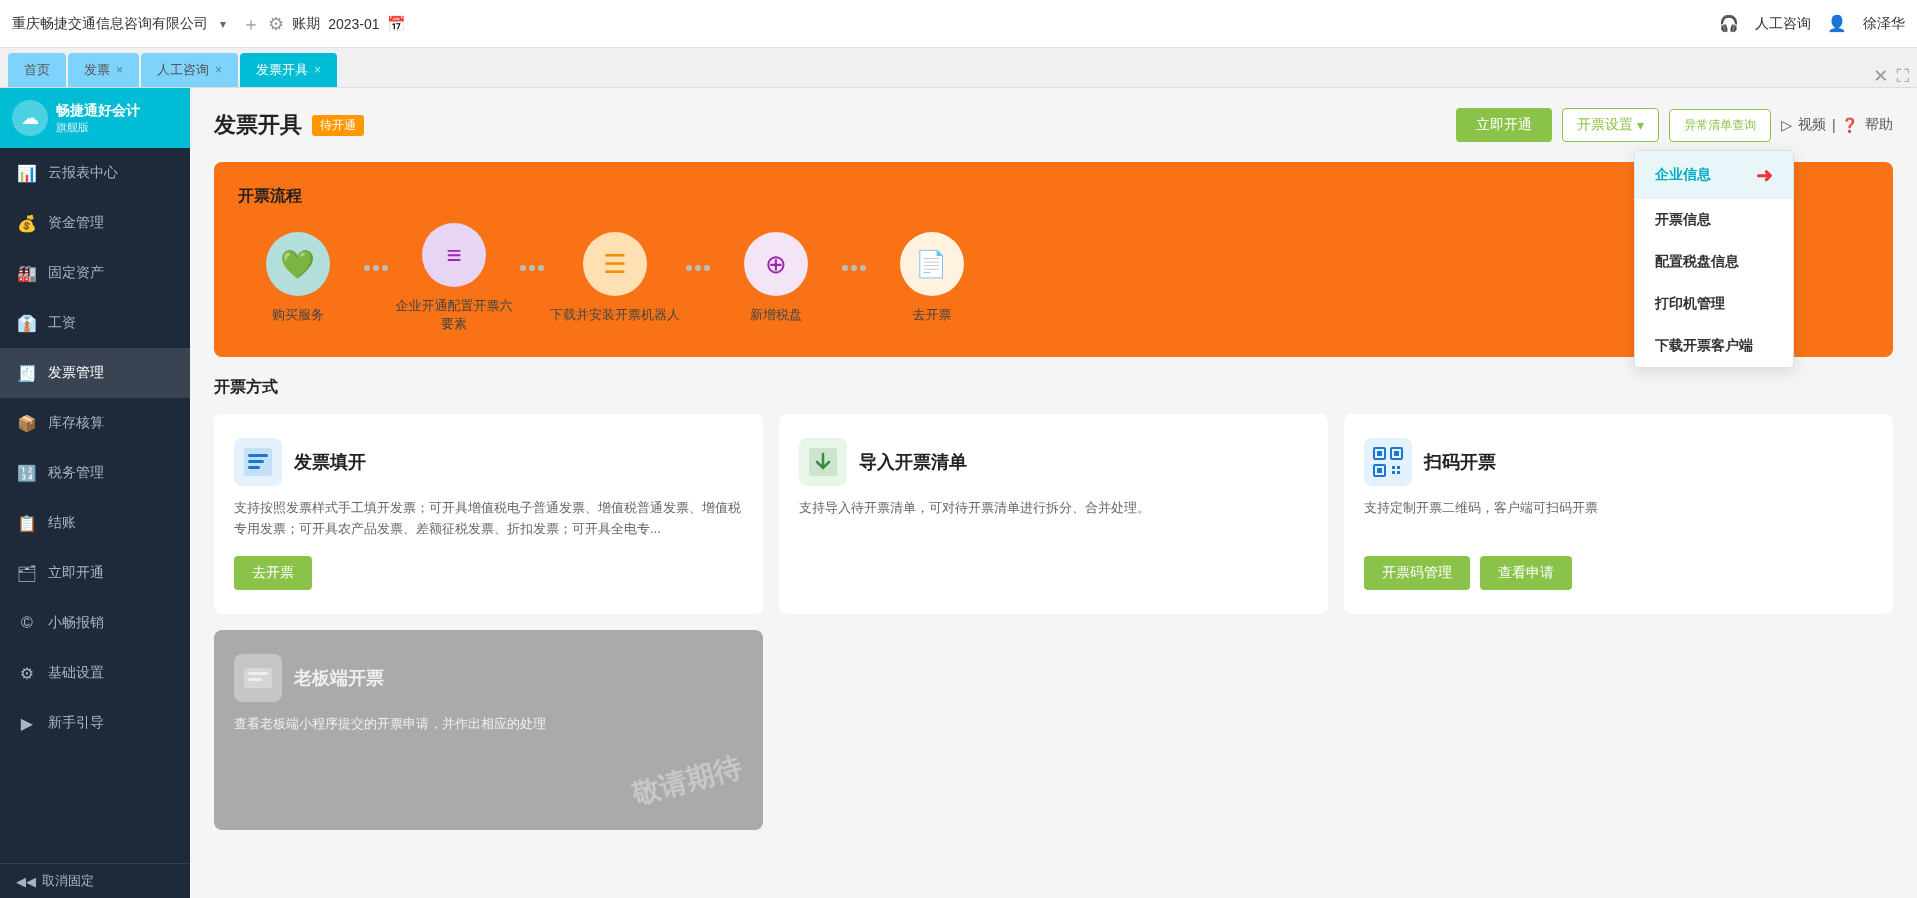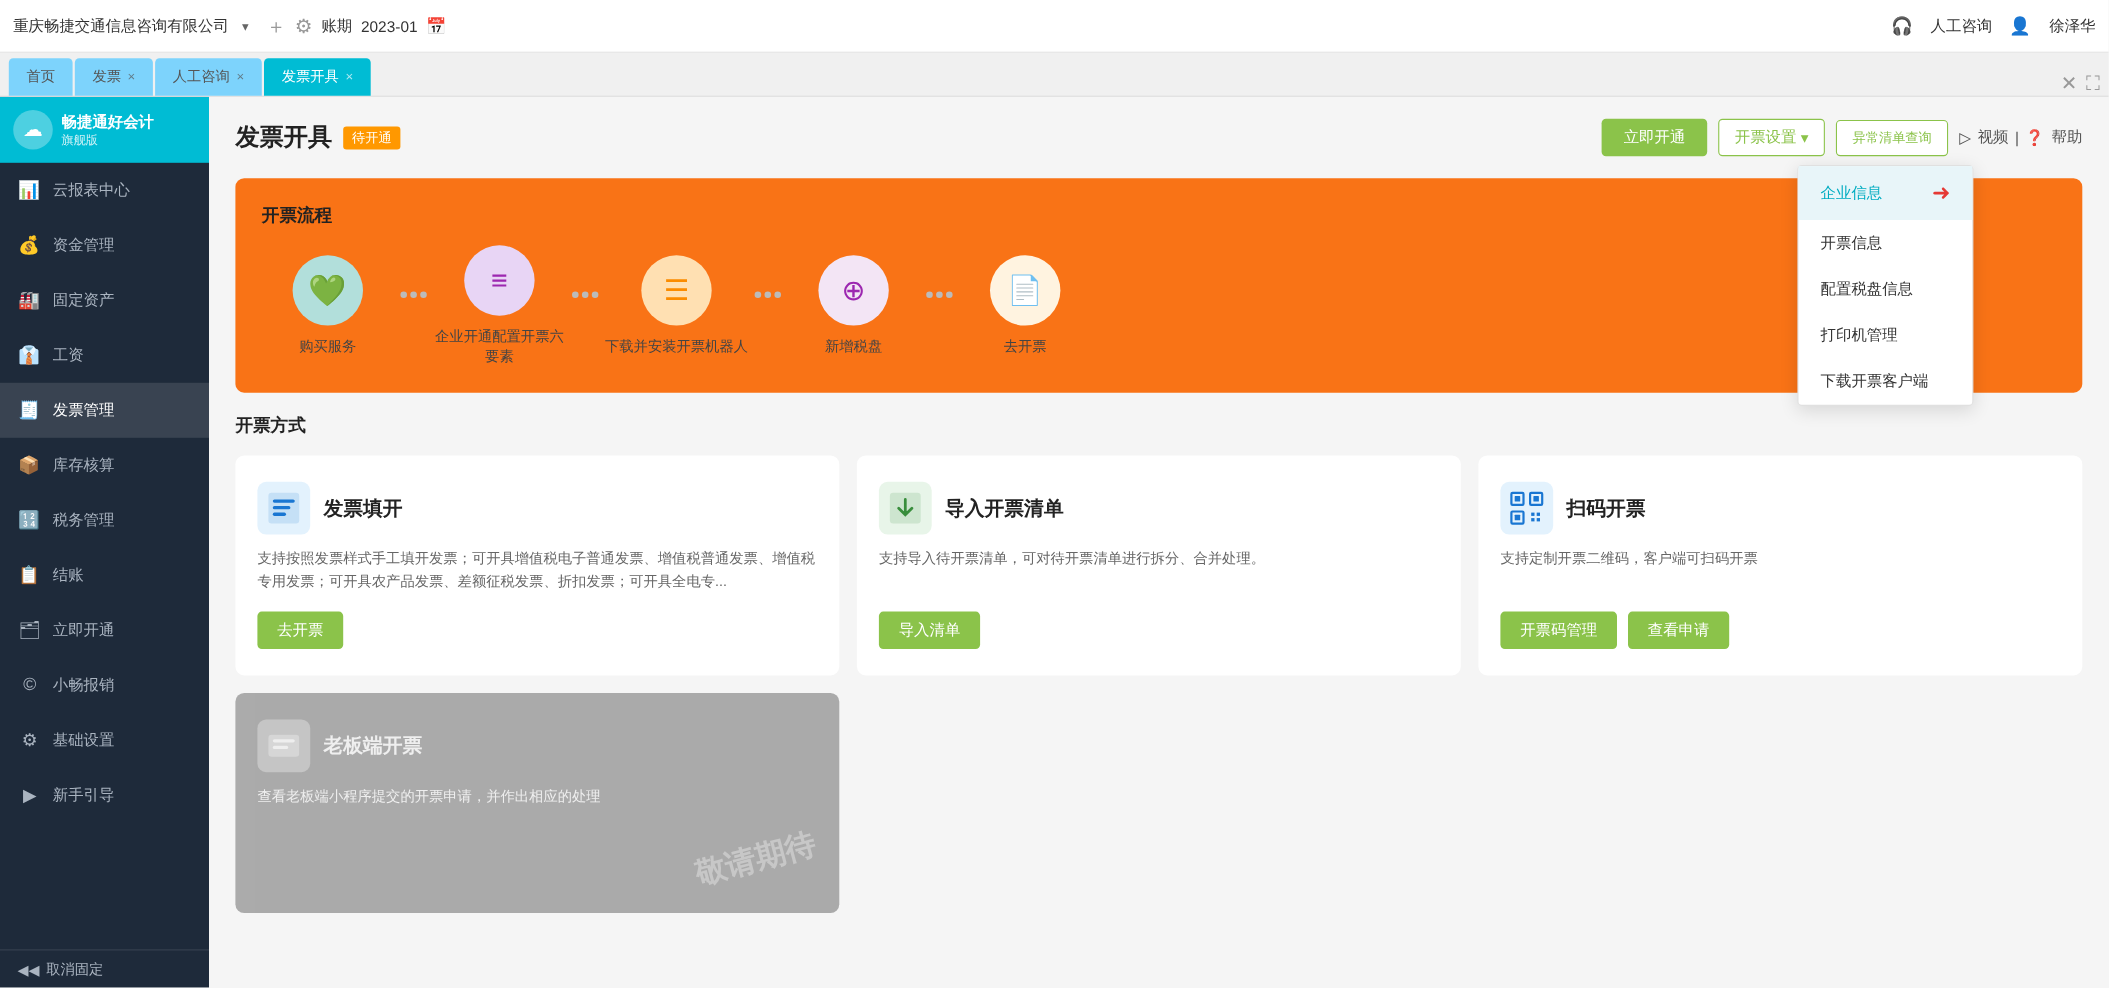--- a/index.html
+++ b/index.html
@@ -256,20 +256,21 @@
       box-shadow: 0 4px 16px rgba(0,0,0,0.12);
       z-index: 100;
       min-width: 160px;
     }
     .dropdown-item {
       padding: 12px 20px;
       font-size: 14px;
       color: #333;
       cursor: pointer;
       white-space: nowrap;
+      font-weight: bold;
     }
     .dropdown-item.selected {
       background: #e8f5f9;
       color: #00acc1;
     }
 
     
     .section-title {
       font-size: 16px;
       font-weight: bold;
@@ -617,23 +618,20 @@
               <div class="method-header">
                 <div class="method-icon" style="background:#e8f5e9;">
                   <svg width="36" height="36" viewBox="0 0 36 36">
                       <rect x="4" y="4" width="28" height="28" rx="3" fill="#388e3c" opacity="0.15"></rect>
                       <path d="M18 10 L18 24 M12 18 L18 24 L24 18" stroke="#388e3c" stroke-width="2.5" fill="none" stroke-linecap="round"></path>
                     </svg>
                 </div>
                 <span class="method-title">导入开票清单</span>
               </div>
               <div class="method-desc">支持导入待开票清单，可对待开票清单进行拆分、合并处理。</div>
-              <div class="method-footer">
-                <button class="btn-green">导入清单</button>
-              </div>
             </div>
 
             <div class="method-card">
               <div class="method-header">
                 <div class="method-icon" style="background:#e3f2fd;">
                   <svg width="36" height="36" viewBox="0 0 36 36">
                       <rect x="4" y="4" width="11" height="11" rx="1" fill="none" stroke="#1976d2" stroke-width="2"></rect>
                       <rect x="4" y="21" width="11" height="11" rx="1" fill="none" stroke="#1976d2" stroke-width="2"></rect>
                       <rect x="21" y="4" width="11" height="11" rx="1" fill="none" stroke="#1976d2" stroke-width="2"></rect>
                       <rect x="7" y="7" width="5" height="5" rx="0.5" fill="#1976d2"></rect>

